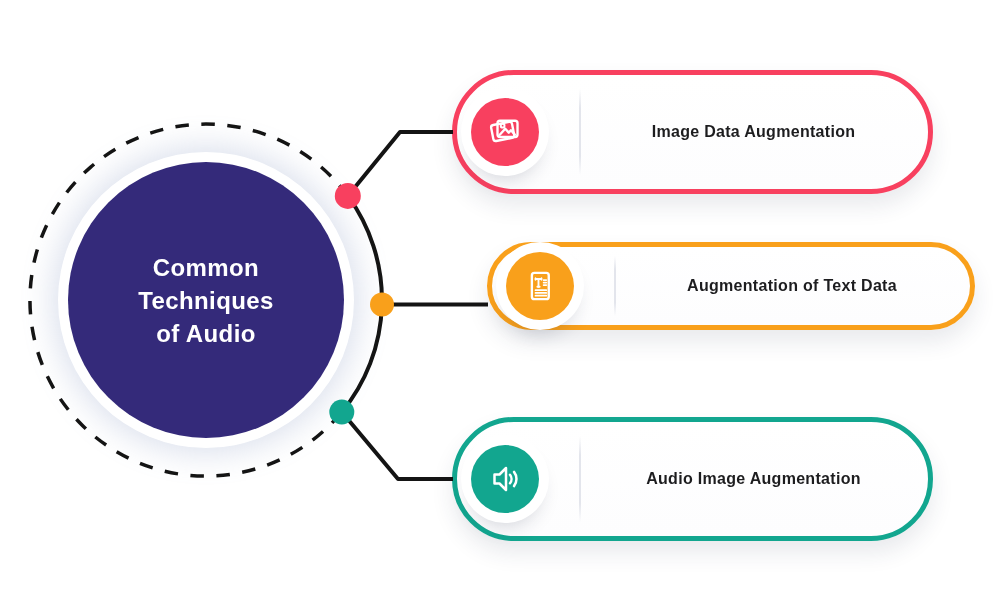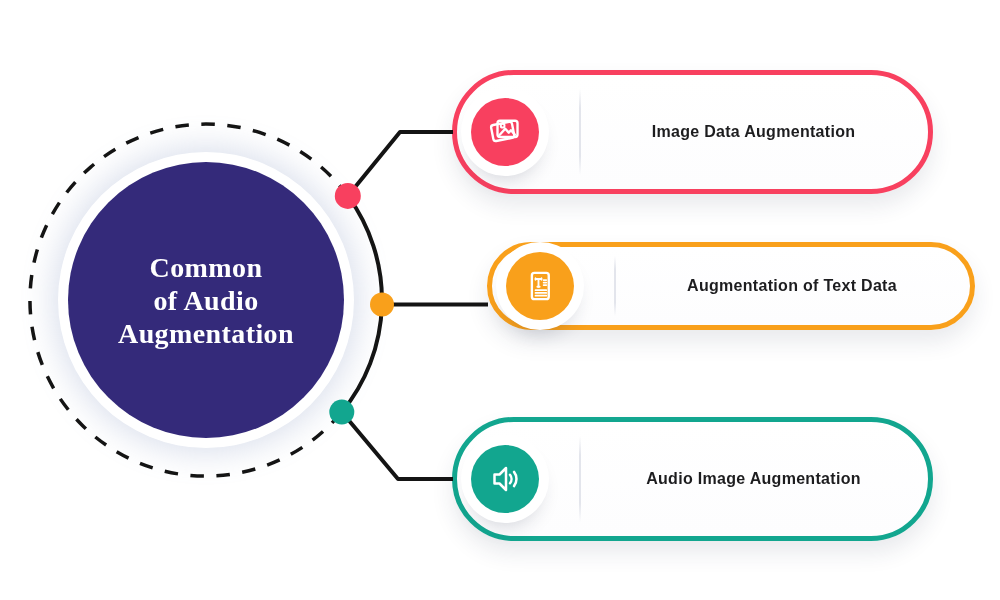--- a/index.html
+++ b/index.html
@@ -31,26 +31,25 @@
     box-shadow:
       0 0 0 10px #ffffff,
       0 0 30px 16px rgba(140, 155, 195, 0.30);
     display: flex;
     align-items: center;
     justify-content: center;
     z-index: 2;
   }
   .center-text {
     color: var(--center-fg, #ffffff);
-    font-size: 28px;
+    font-size: 24px;
     font-weight: 700;
     line-height: 33px;
     text-align: center;
     letter-spacing: 0.4px;
-    font-family: Liberation Serif, serif;
   }
 
   
   .connectors {
     position: absolute;
     inset: 0;
     z-index: 3;
     pointer-events: none;
   }
   .dashed-ring {
@@ -130,22 +129,22 @@
   }
 </style>
 </head>
 <body style="--page-bg: #FFFFFF;">
 
 <div class="canvas" style="--label-color: #1D1D1F;">
 
   <div class="center-circle" style="--center-bg: #342A7A; --center-fg: #FFFFFF;">
     <div class="center-text">
       <div>Common</div>
+      <div>Techniques</div>
       <div>of Audio</div>
-      <div>Augmentation</div>
     </div>
   </div>
 
   <div class="pill pill1" style="--accent: #F8405F;">
     <div class="badge">
       <svg viewBox="0 0 32 32" aria-hidden="true">
         <rect x="7" y="10" width="17" height="13" rx="2" transform="rotate(-11 10 23)" stroke-width="1.9"></rect>
         <rect x="10" y="7" width="16" height="13" rx="2" stroke-width="1.9"></rect>
         <circle cx="14.1" cy="10.9" r="1.5" stroke-width="1.6"></circle>
         <path d="M11.8 18.2 L16.2 13.4 L19 16.5 L20.7 14.6 L23.8 18" stroke-width="1.9"></path>

